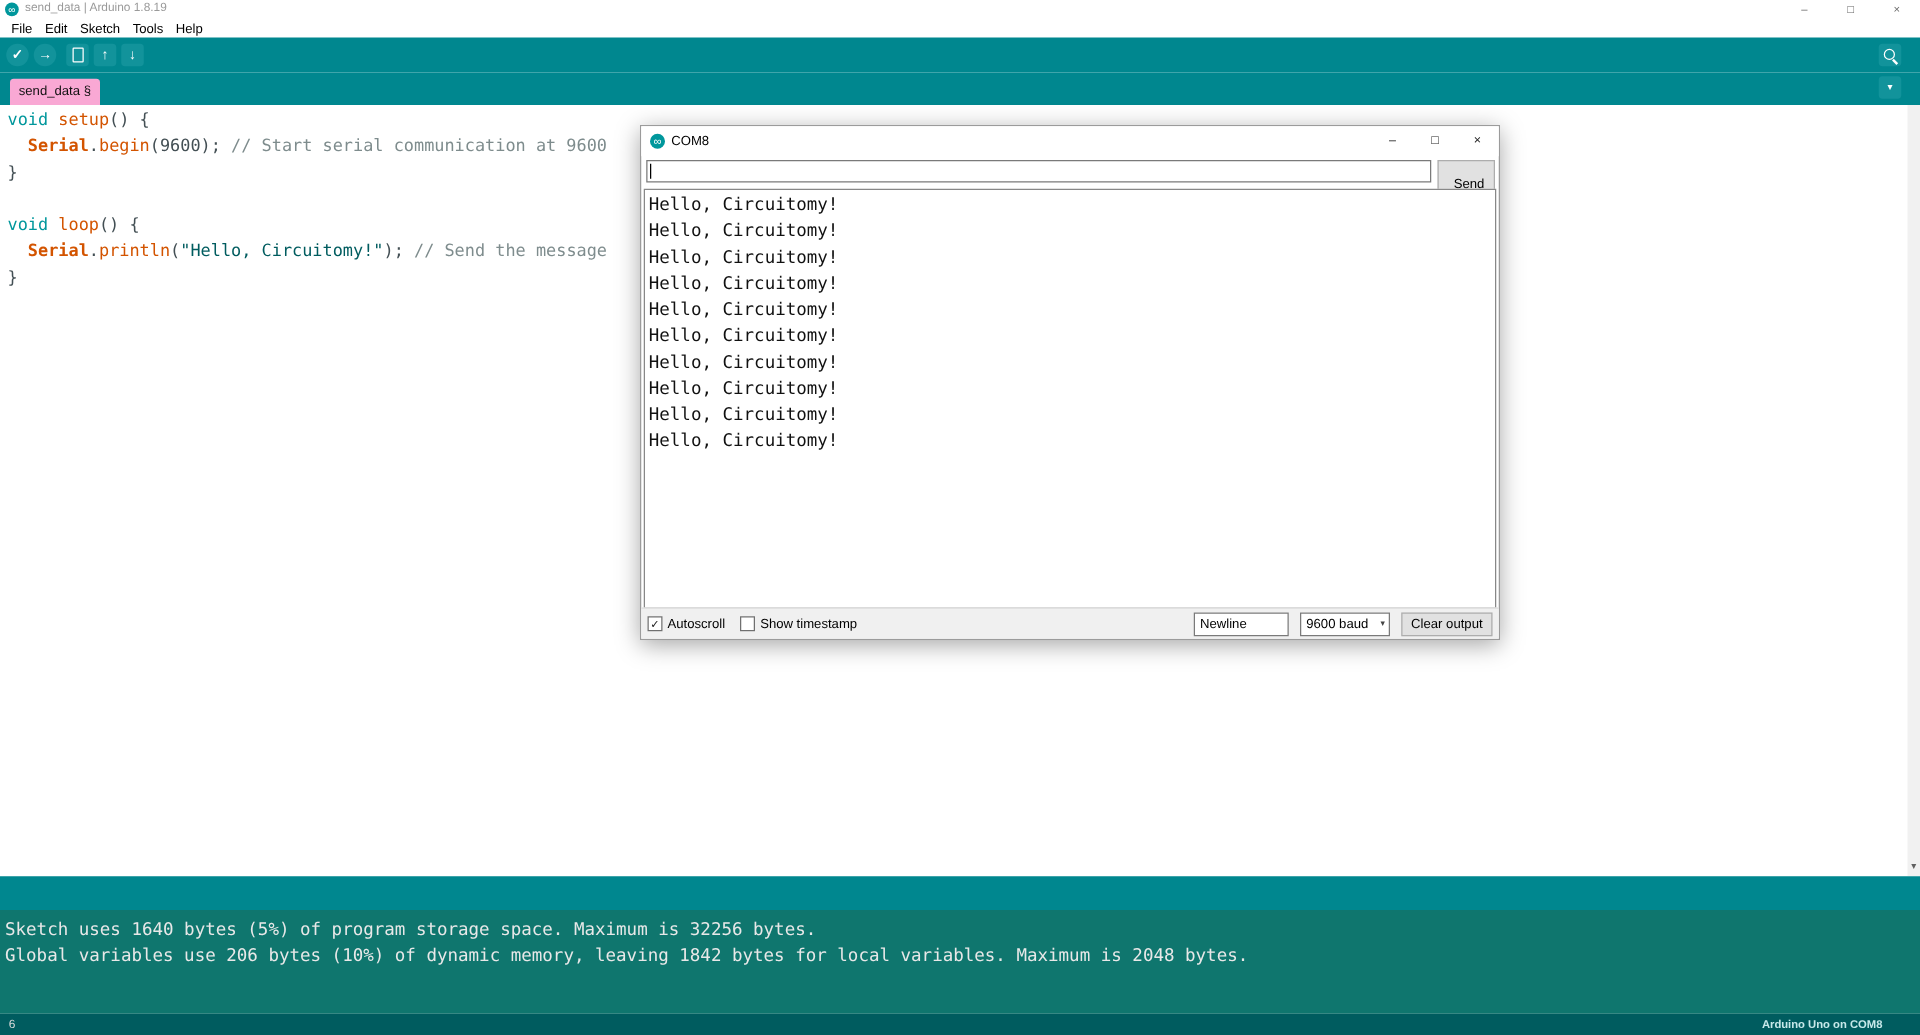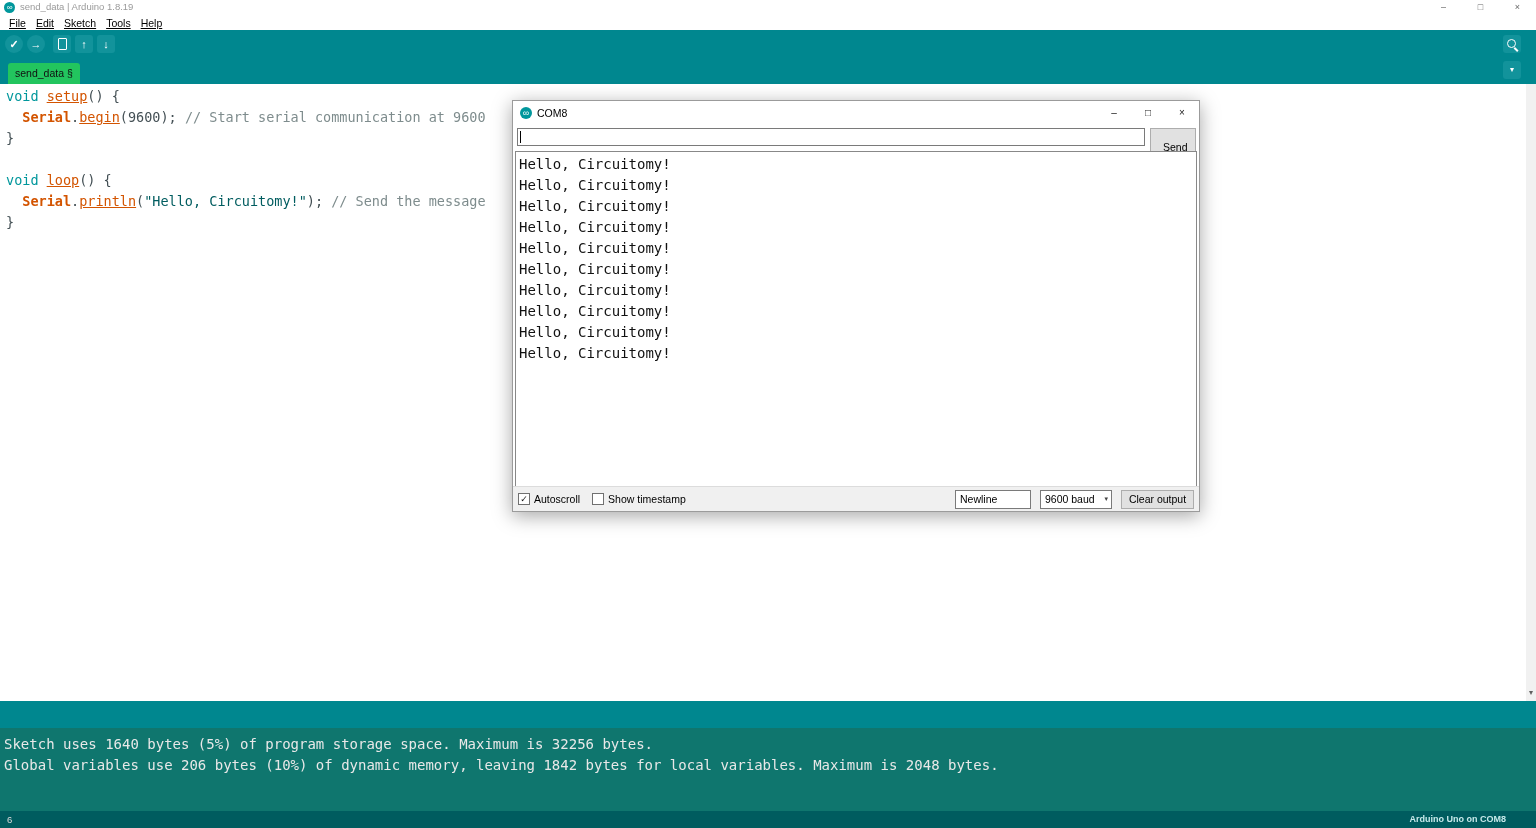--- a/index.html
+++ b/index.html
@@ -11,45 +11,45 @@
   
   .titlebar { position:absolute; top:0; left:0; right:0; height:15px; background:#ffffff; }
   .app-icon { position:absolute; left:4px; top:2px; width:11px; height:11px; background:#00979C;
               color:#fff; border-radius:50%; font-size:8px; line-height:11px; text-align:center; }
   .titlebar .title { position:absolute; left:20px; top:1px; font-size:9.5px; color:#9a9a9a; }
   .win-controls { position:absolute; right:0; top:0; height:15px; display:flex; }
   .win-controls span { width:37px; text-align:center; font-size:9px; color:#666; line-height:15px; }
   
   .menubar { position:absolute; top:15px; left:0; right:0; height:15px; background:#ffffff;
              display:flex; align-items:center; padding-left:4px; }
-  .menu-item { font-size:10.5px; color:#000; padding:0 5px;text-decoration:underline; }
+  .menu-item { font-size:10.5px; color:#000; padding:0 5px; }
   
   .toolbar { position:absolute; top:30px; left:0; right:0; height:28px; background:#00878F; }
   .tb-circle, .tb-square {
     position:absolute; top:5px; width:18px; height:18px; background:#12939B; color:#fff;
     text-align:center; line-height:18px; font-size:11px; font-weight:bold; cursor:default;
   }
   .tb-circle { border-radius:50%; }
   .tb-square { border-radius:3px; }
   .doc-glyph { display:inline-block; width:7px; height:10px; border:1.3px solid #fff; margin-top:3px; border-radius:1px; }
   .mag { position:absolute; left:4px; top:4px; width:7px; height:7px; border:1.5px solid #fff; border-radius:50%; }
   .mag::after { content:""; position:absolute; left:7px; top:7px; width:5px; height:1.6px;
                 background:#fff; transform:rotate(45deg); transform-origin:0 0; }
   
   .tabstrip { position:absolute; top:58px; left:0; right:0; height:26px; background:#00878F; }
-  .tab { position:absolute; left:8px; bottom:0; height:21px; background:#22c55e; border-radius:3px 3px 0 0;
+  .tab { position:absolute; left:8px; bottom:0; height:21px; background:#f9a8d4; border-radius:3px 3px 0 0;
          padding:0 7px; font-size:10.5px; color:#111; line-height:21px; }
   .tab-menu-btn { position:absolute; right:15px; top:3px; width:18px; height:18px; background:#12939B;
                   border-radius:3px; color:#fff; text-align:center; line-height:18px; font-size:8px; }
   
   .editor { position:absolute; top:84px; left:0; right:10px; height:617px; background:#fff;
             padding:2px 0 0 6px; font-family:"DejaVu Sans Mono",monospace; font-size:13.5px; box-sizing:border-box; }
   .code-line { height:21px; line-height:21px; white-space:pre; }
   .tok-kw  { color:#00979C; }
-  .tok-fn  { color:#D35400;text-decoration:underline; }
+  .tok-fn  { color:#D35400; }
   .tok-cls { color:#D35400; font-weight:bold; }
   .tok-num { color:#434F54; }
   .tok-str { color:#005C5F; }
   .tok-cmt { color:#7E8C8D; }
   .tok-pl  { color:#434F54; }
   .editor-scrollbar { position:absolute; top:84px; right:0; width:10px; height:617px; background:#f1f1f1; }
   .sb-arrow { position:absolute; bottom:1px; left:0; width:10px; height:14px; color:#606060;
               font-size:8px; text-align:center; line-height:14px; }
   
   .divider { position:absolute; top:701px; left:0; right:0; height:27px; background:#00878F; }

